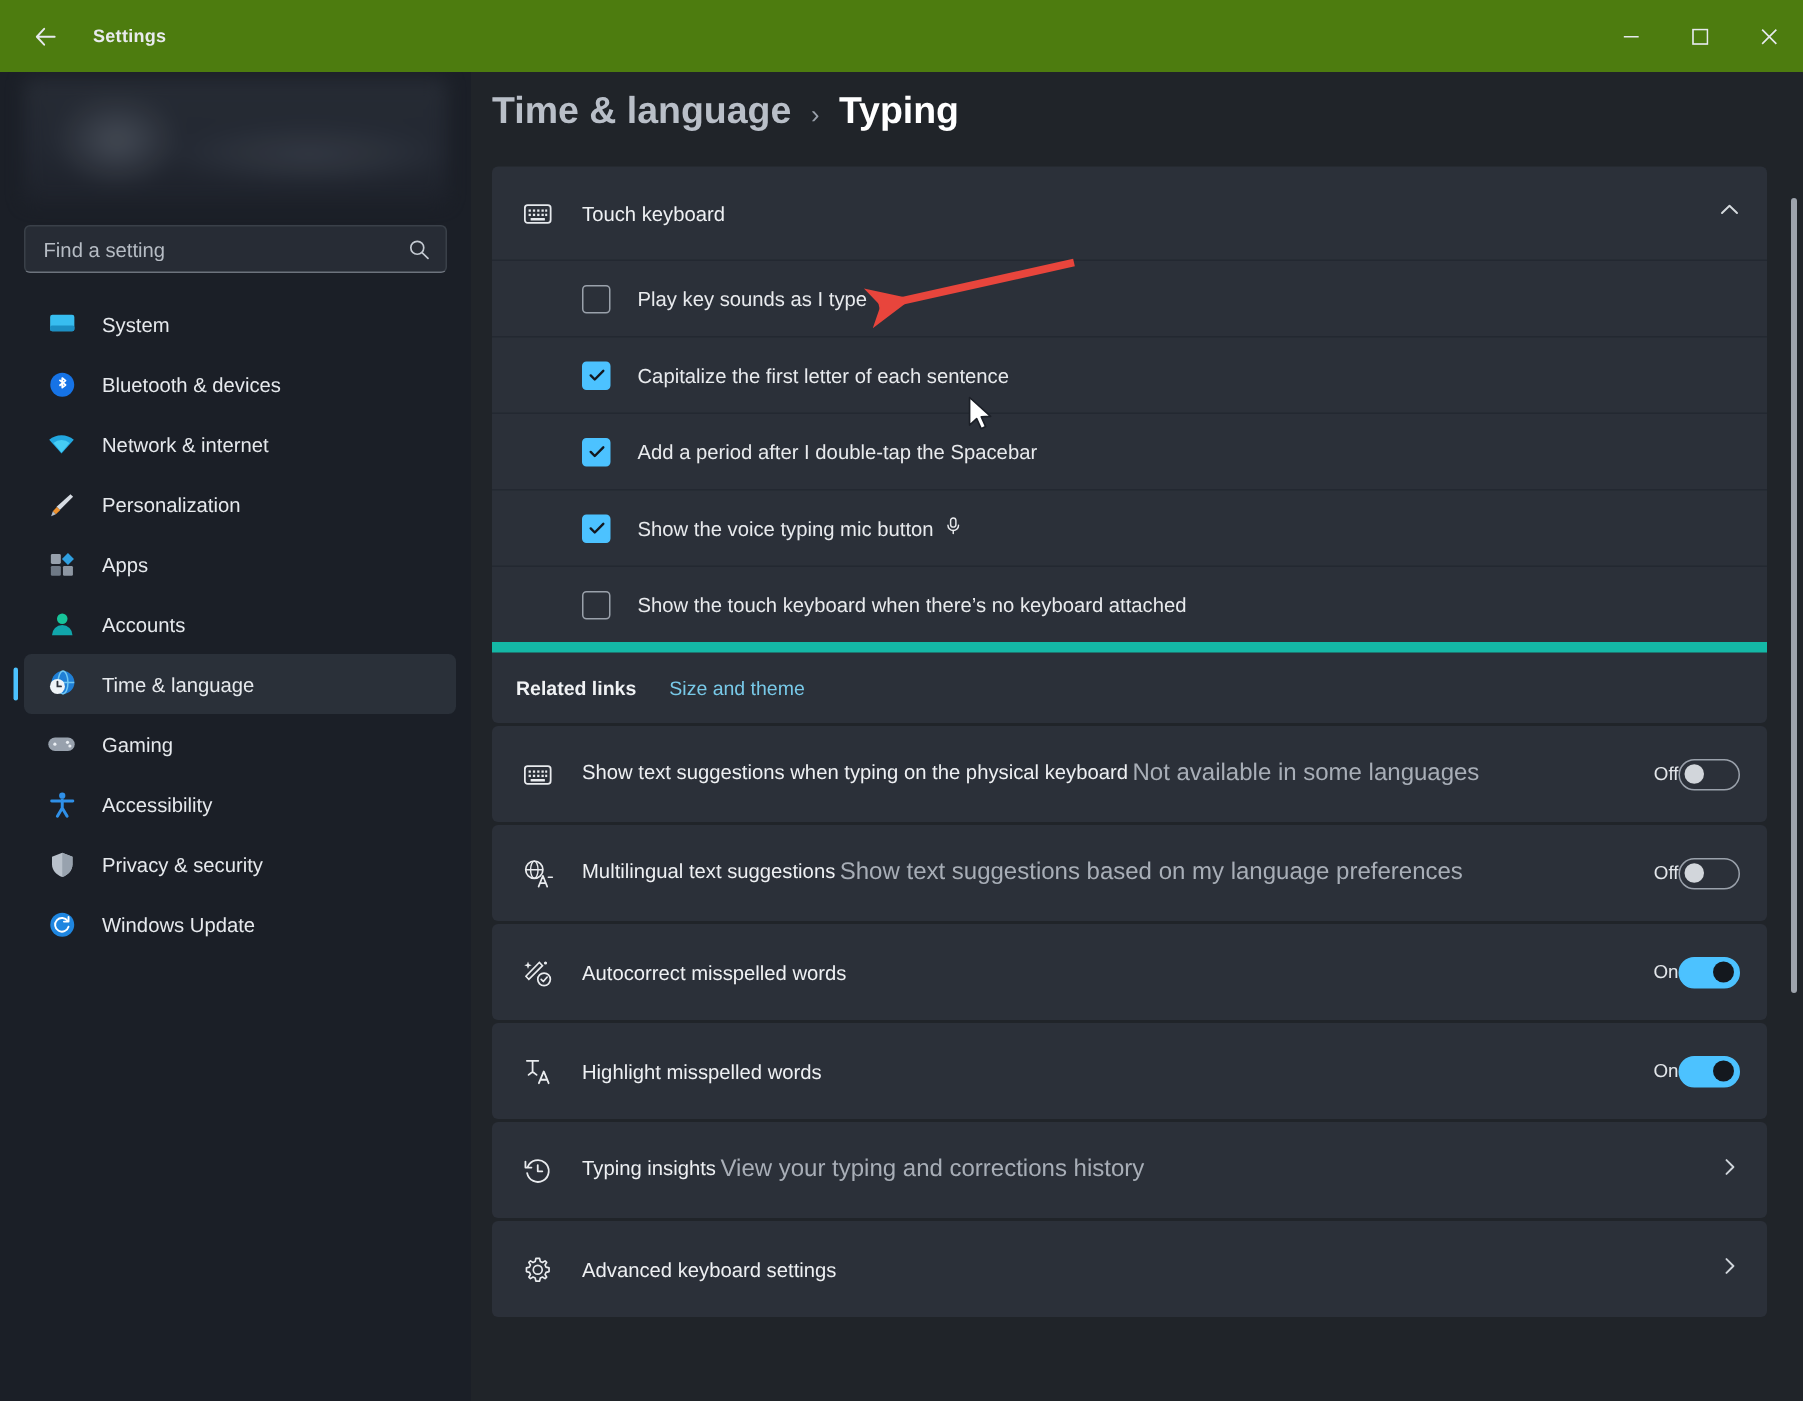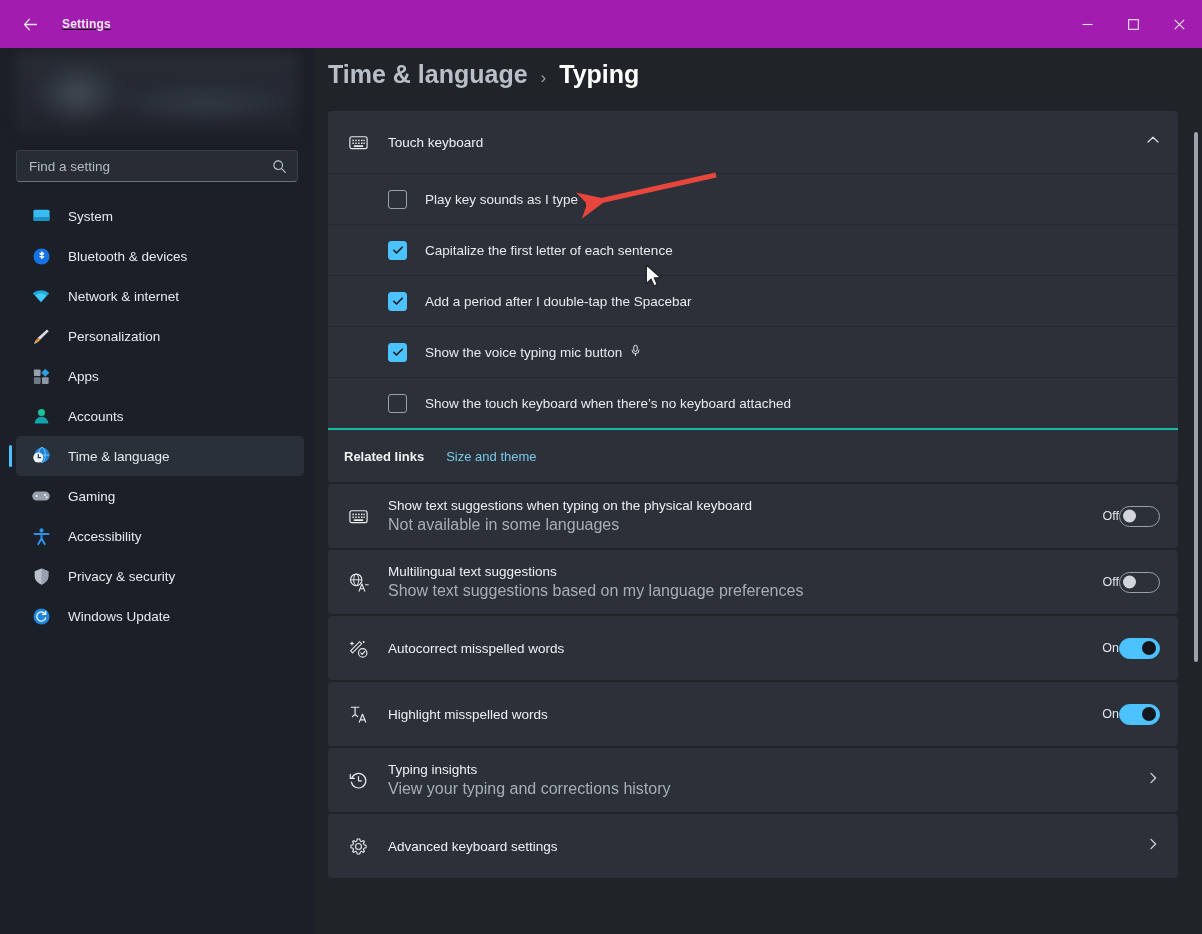--- a/index.html
+++ b/index.html
@@ -14,22 +14,22 @@
     position: relative;
     width: 1202px; height: 934px;
     background: #202429;
     display: flex; flex-direction: column;
   }
 
   
   .titlebar {
     height: 48px; flex: 0 0 48px;
     display: flex; align-items: center;
-    background: #a21caf;
-    position: relative; z-index: 20; text-decoration: underline;
+    background: #4d7c0f;
+    position: relative; z-index: 20;
   }
   .back-btn {
     width: 40px; height: 32px; margin-left: 10px;
     display: flex; align-items: center; justify-content: center;
     border-radius: 4px; cursor: pointer;
   }
   .app-title {
     font-size: 12px; color: #e8eaed; font-weight: 600;
     margin-left: 12px; letter-spacing: .2px;
   }
@@ -151,36 +151,36 @@
     background: transparent;
   }
   .checkbox.checked {
     background: #4cc2ff; border-color: #4cc2ff;
   }
   .check-label { font-size: 13.5px; color: #e8eaed; display: flex; align-items: center; gap: 7px; }
 
   .related {
     display: flex; align-items: center; gap: 22px;
     height: 54px; padding-left: 16px;
-    border-top: 2px solid #14b8a6;
+    border-top: 7px solid #14b8a6;
   }
   .related-title { font-size: 13px; color: #f0f2f4; font-weight: 700; }
   .related-link { font-size: 13px; color: #78c9e8; cursor: pointer; }
 
   .setting-row {
     display: flex; align-items: center;
     min-height: 64px; padding: 0 18px 0 16px;
     cursor: pointer;
   }
   .row-icon {
     width: 28px; flex: 0 0 28px;
     display: flex; align-items: center; justify-content: center;
     margin-right: 16px; color: #e9ebee;
   }
-  .row-text { display: flex; flex-direction: column; gap: 3px; min-width: 0; }
+  .row-text { display: flex; flex-direction: row; gap: 3px; min-width: 0; }
   .row-title { font-size: 13.5px; color: #eef0f3; }
   .row-sub { font-size: 16px; color: #a8aeb7; }
   .row-right { margin-left: auto; display: flex; align-items: center; }
   .toggle-state { font-size: 12.5px; color: #e3e6ea; }
 
   .toggle {
     width: 41px; height: 21px; border-radius: 11px;
     position: relative; flex: 0 0 41px;
     background: #2b3039;
     border: 1.3px solid #9aa1ab;

